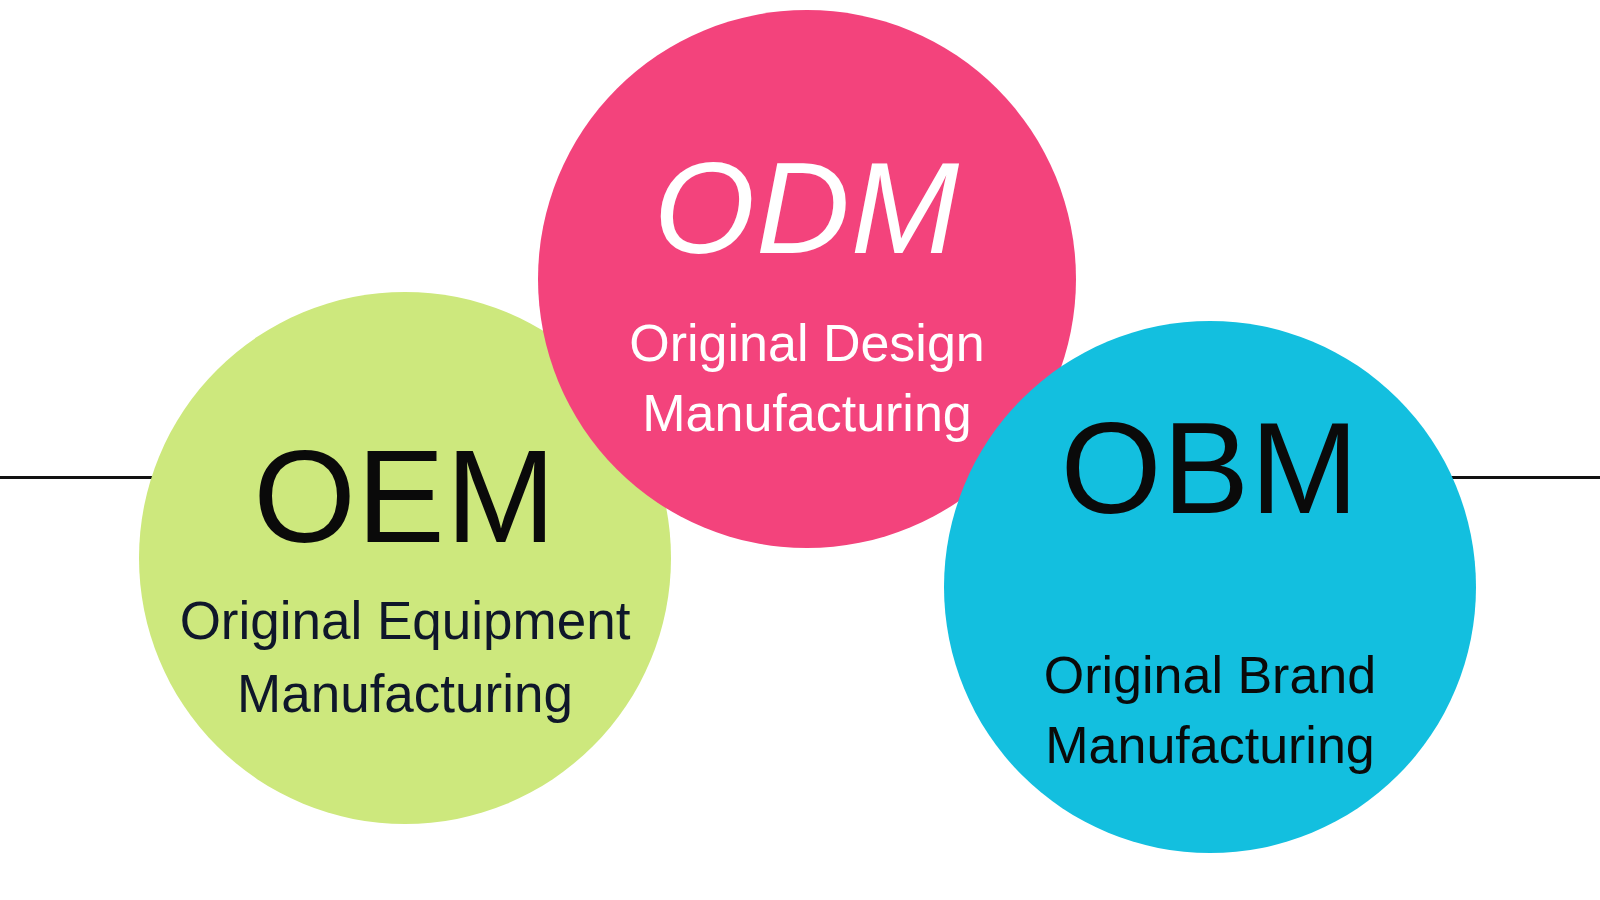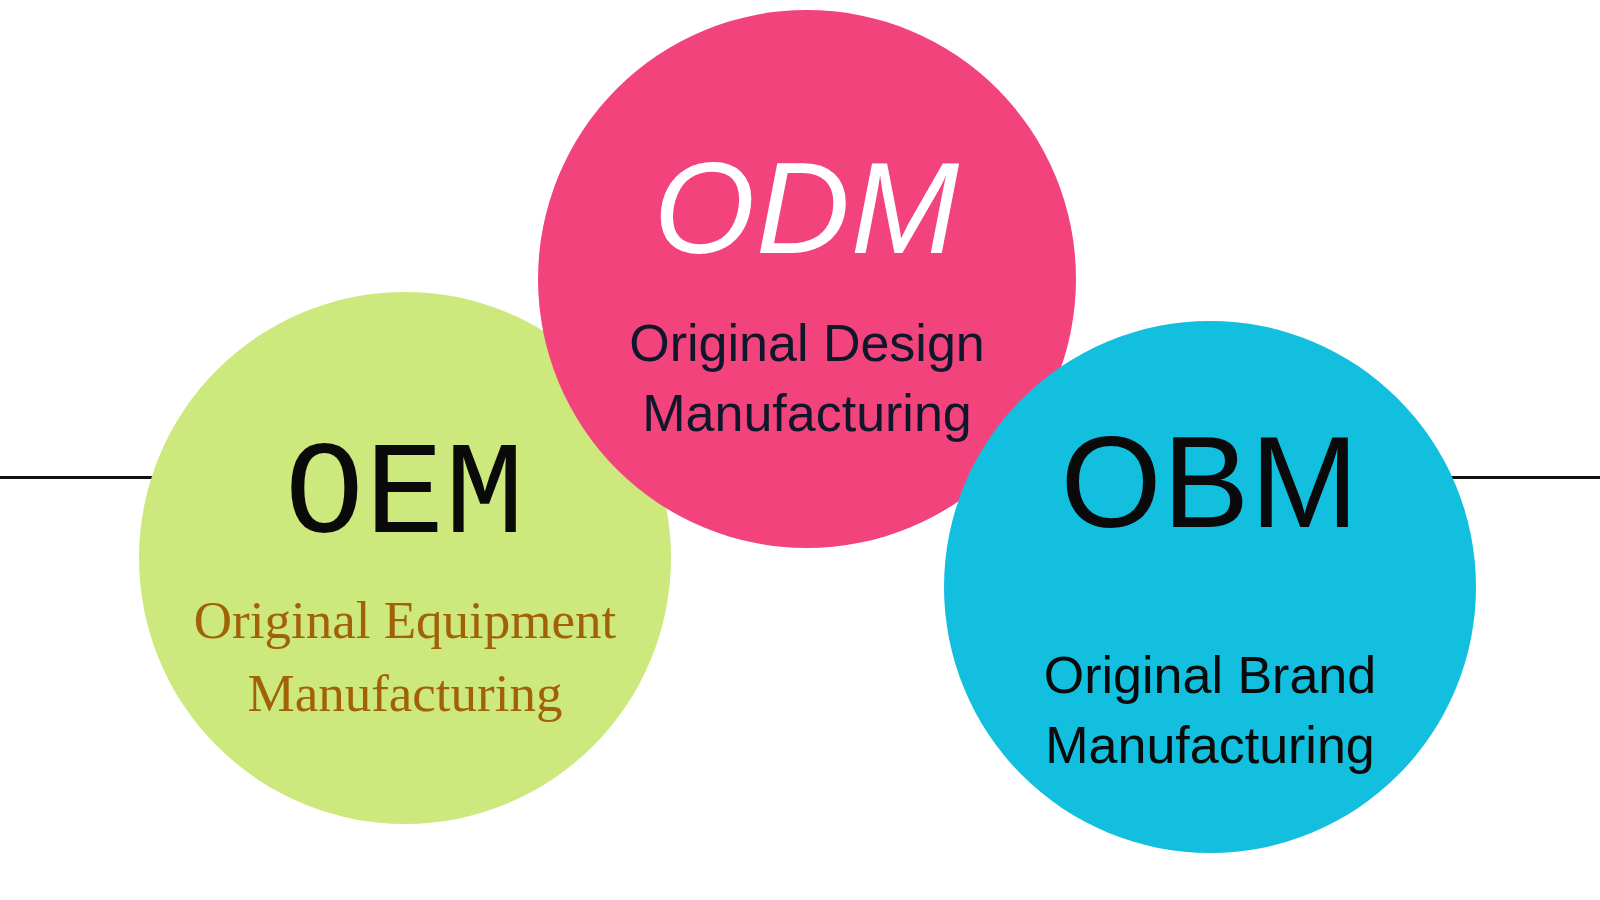--- a/index.html
+++ b/index.html
@@ -46,41 +46,41 @@
   
   .c-oem { left: 139px; top: 292px; width: 532px; height: 532px; z-index: 1; }
   .c-oem .acronym { top: 135px; font-size: 132px; }
   .c-oem .subtitle { top: 292px; font-size: 53px; line-height: 73px; }
   
   .c-odm { left: 538px; top: 10px; width: 538px; height: 538px; z-index: 2; }
   .c-odm .acronym { top: 128px; font-size: 130px; }
   .c-odm .subtitle { top: 298px; font-size: 52px; line-height: 70px; }
   
   .c-obm { left: 944px; top: 321px; width: 532px; height: 532px; z-index: 3; }
-  .c-obm .acronym { top: 91px; font-size: 130px; }
+  .c-obm .acronym { top: 77px; font-size: 130px; }
   .c-obm .subtitle { top: 287px; font-size: 52px; line-height: 70px; margin-top: 32px; }
 </style>
 </head>
 <body>
 
 <div class="canvas">
 
   <div class="divider" style="background-color: rgb(17, 17, 17);"></div>
 
   <div class="circle c-oem" style="background-color: rgb(205, 232, 125);">
-    <div class="acronym" style="color: rgb(10, 10, 10); font-family: Liberation Mono, monospace;">OEM</div>
-    <div class="subtitle" style="color: #a16207; font-family: Liberation Serif, serif;">
+    <div class="acronym" style="color: rgb(10, 10, 10);">OEM</div>
+    <div class="subtitle" style="color: #0f172a;">
       <div>Original Equipment</div>
       <div>Manufacturing</div>
     </div>
   </div>
 
   <div class="circle c-odm" style="background-color: rgb(243, 67, 124);">
     <div class="acronym" style="color: rgb(255, 255, 255); font-style: italic;">ODM</div>
-    <div class="subtitle" style="color: #0f172a;">
+    <div class="subtitle" style="color: #ffffff;">
       <div>Original Design</div>
       <div>Manufacturing</div>
     </div>
   </div>
 
   <div class="circle c-obm" style="background-color: rgb(19, 191, 223);">
     <div class="acronym" style="color: rgb(10, 10, 10);">OBM</div>
     <div class="subtitle" style="color: rgb(10, 10, 10);">
       <div>Original Brand</div>
       <div>Manufacturing</div>

